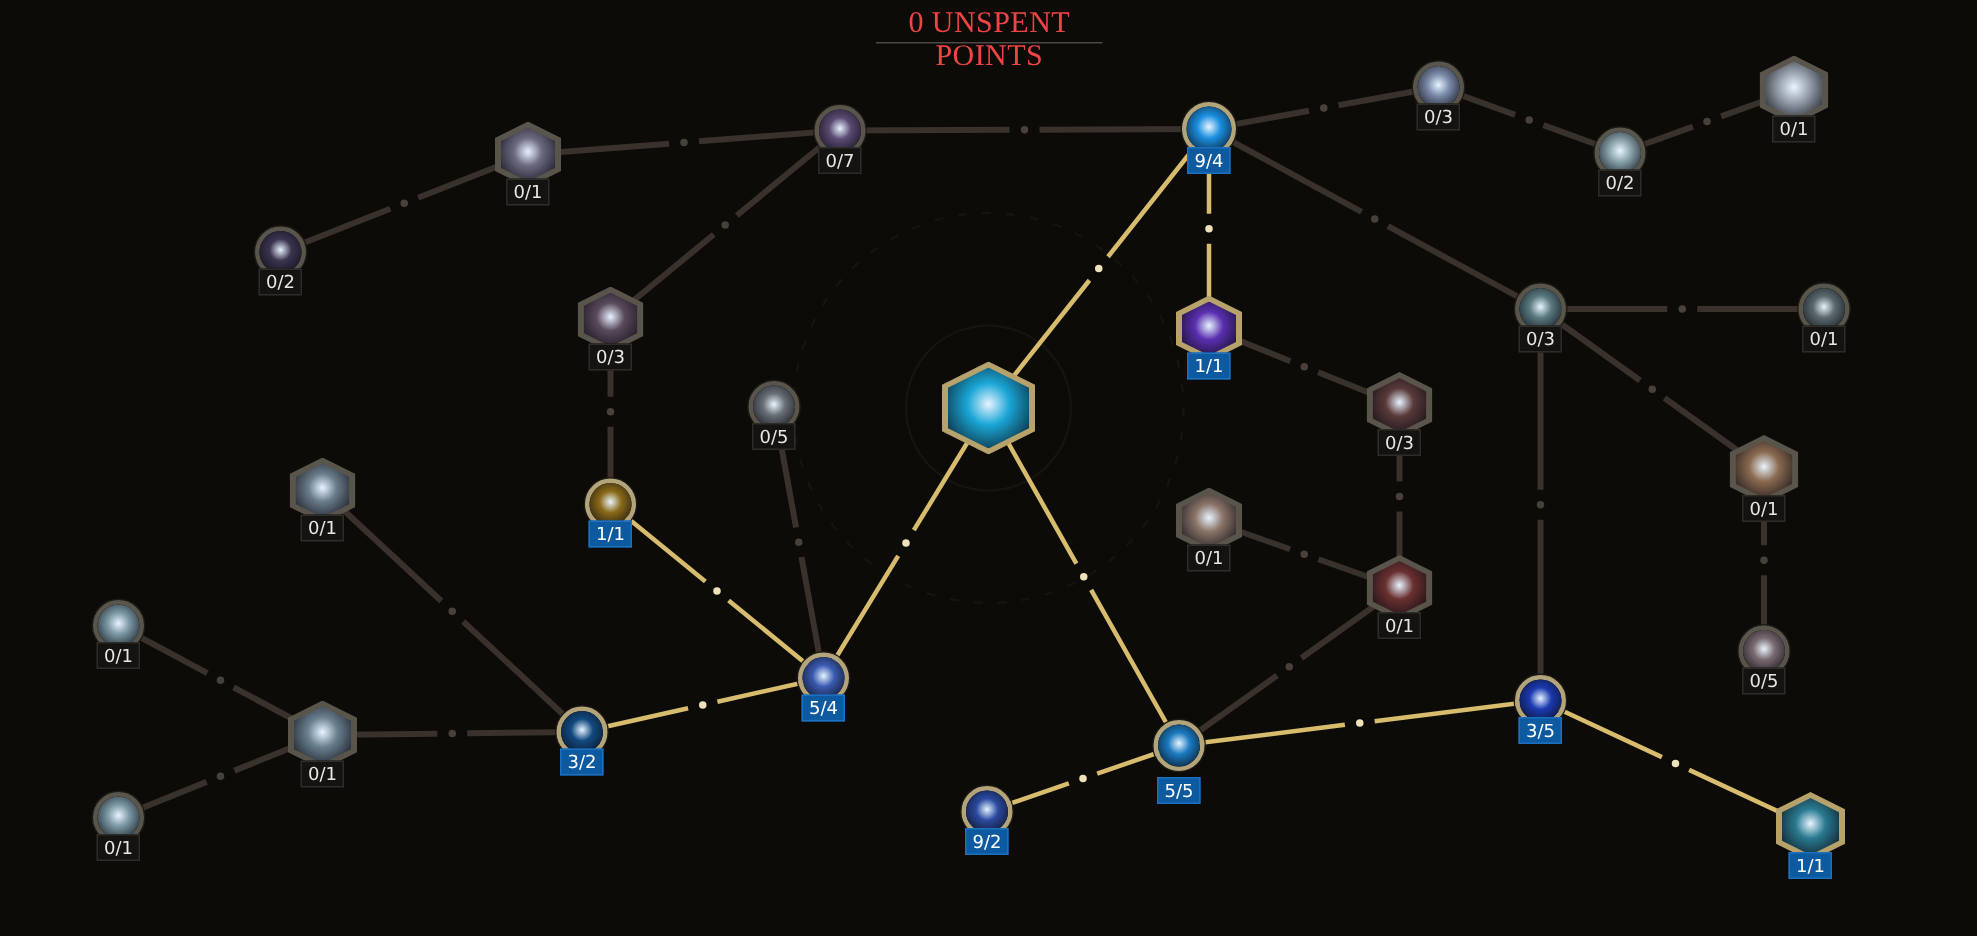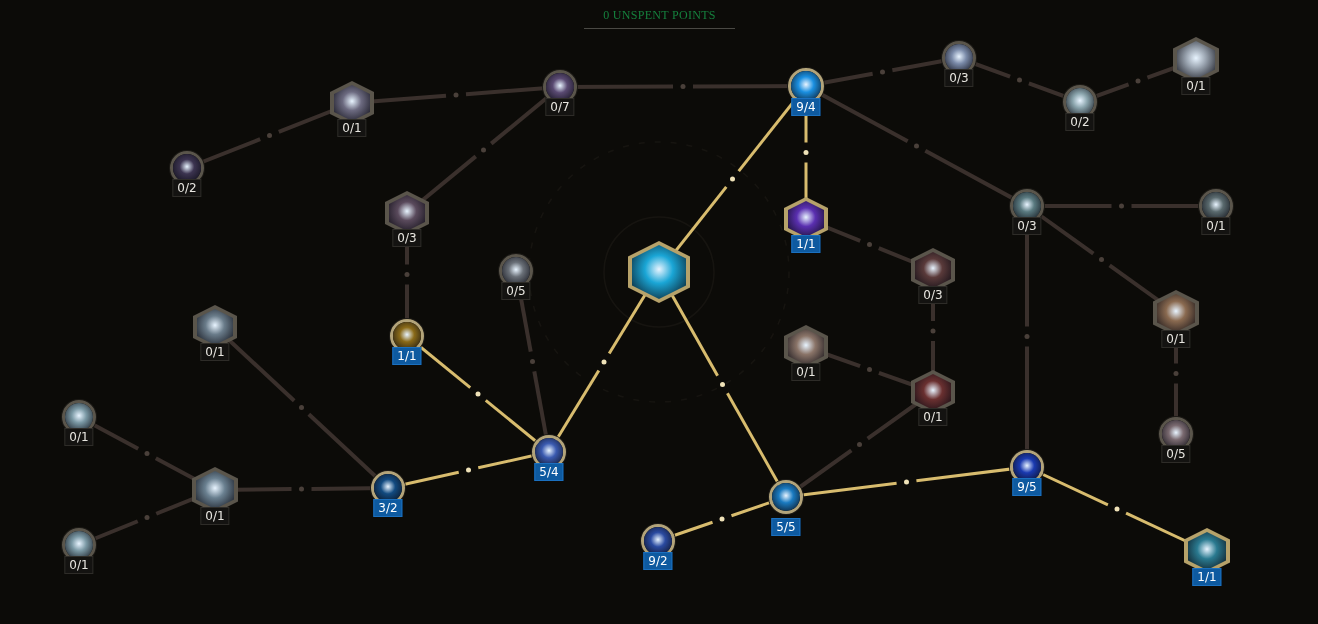--- a/index.html
+++ b/index.html
@@ -4,21 +4,21 @@
 <style>
   html, body { margin:0; padding:0; }
   body {
     width:1318px; height:624px; overflow:hidden;
     background:#0c0b08;
     font-family:"Liberation Serif", serif;
     position:relative;
   }
   .header {
     position:absolute; left:584px; top:4px; width:151px; height:24px;
-    text-align:center; color:#15803d; font-size:12px; letter-spacing:0.3px;
+    text-align:center; color:#ef4444; font-size:20px; letter-spacing:0.3px;
     border-bottom:1px solid #4a4944;
     line-height:22px;
   }
   svg.tree { position:absolute; left:0; top:0; }
   .node {
     position:absolute; transform:translate(-50%,-50%);
     cursor:pointer;
   }
   .node .frame {
     width:100%; height:100%; box-sizing:border-box;
@@ -283,21 +283,21 @@
     <div class="node circle" style="left: 1176px; top: 434px; width: 34px; height: 34px;">
       <div class="frame">
         <div class="inner" style="background: radial-gradient(circle at 50% 45%, rgb(232, 244, 255) 0%, rgb(122, 106, 112) 35%, rgb(10, 10, 18) 100%);"></div>
       </div>
       <div class="badge" style="top: 28px;">0/5</div>
     </div>
     <div class="node circle active" style="left: 1027px; top: 467px; width: 34px; height: 34px;">
       <div class="frame">
         <div class="inner" style="background: radial-gradient(circle at 50% 45%, rgb(232, 244, 255) 0%, rgb(26, 58, 176) 35%, rgb(10, 10, 18) 100%);"></div>
       </div>
-      <div class="badge active" style="top: 28px;">9/5</div>
+      <div class="badge active" style="top: 28px;">3/5</div>
     </div>
     <div class="node hex" style="left: 215px; top: 490px; width: 46px; height: 46px;">
       <div class="frame">
         <div class="inner" style="background: radial-gradient(circle at 50% 45%, rgb(232, 244, 255) 0%, rgb(106, 128, 144) 35%, rgb(10, 10, 18) 100%);"></div>
       </div>
       <div class="badge" style="top: 40px;">0/1</div>
     </div>
     <div class="node circle active" style="left: 388px; top: 488px; width: 34px; height: 34px;">
       <div class="frame">
         <div class="inner" style="background: radial-gradient(circle at 50% 45%, rgb(232, 244, 255) 0%, rgb(18, 74, 128) 35%, rgb(10, 10, 18) 100%);"></div>

